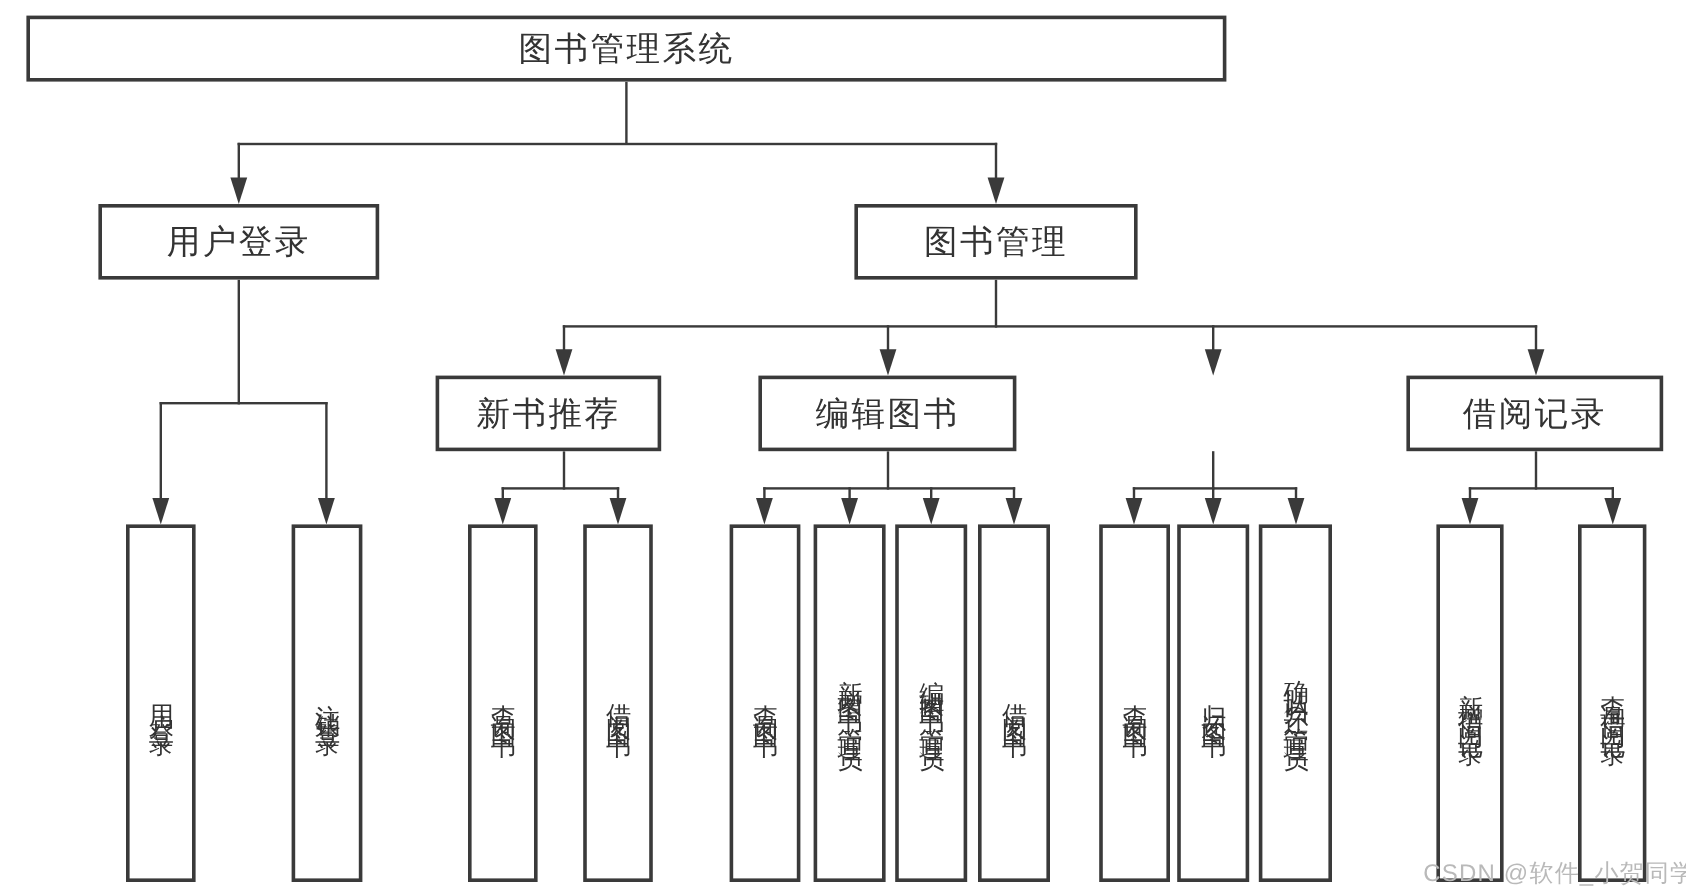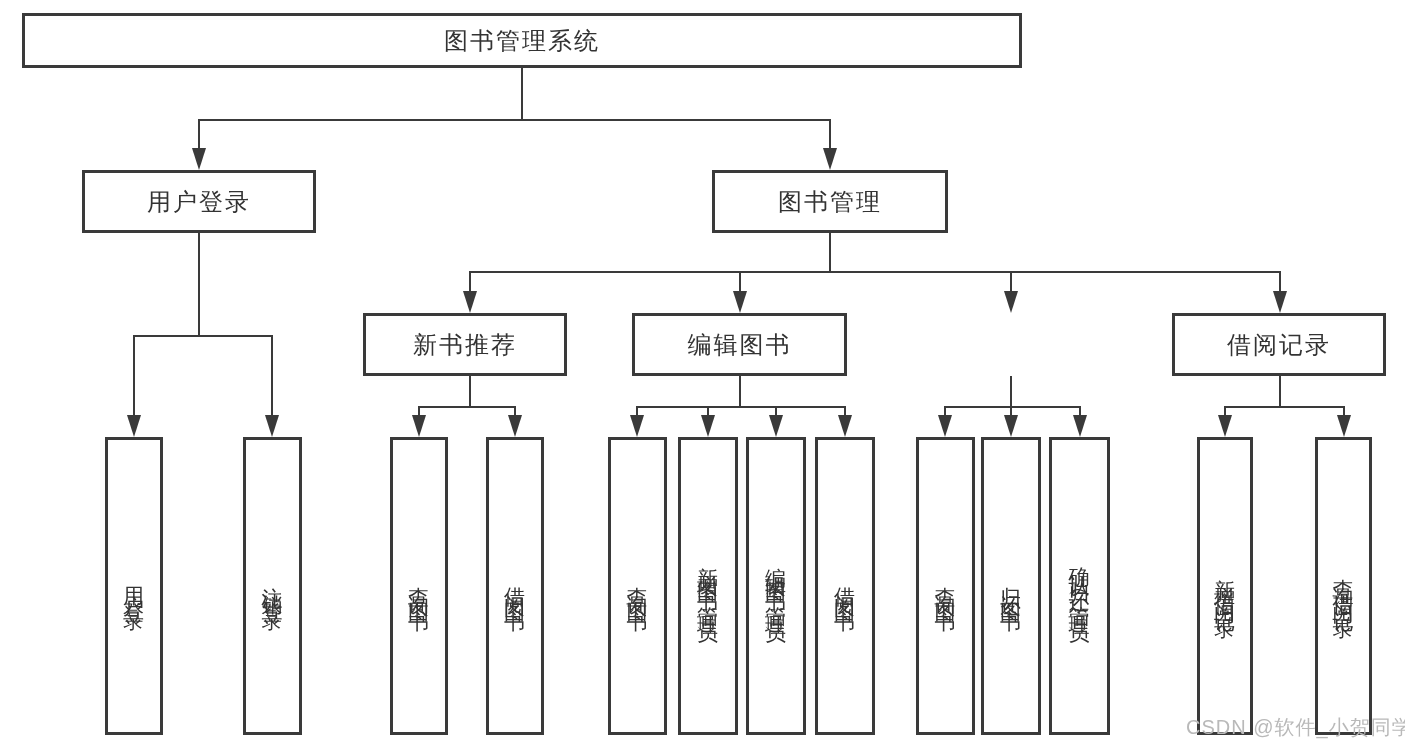--- a/index.html
+++ b/index.html
@@ -3,21 +3,21 @@
 <meta charset="utf-8">
 <style>
   html,body{margin:0;padding:0;background:#fff;}
   #canvas{
     position:relative;width:1405px;height:747px;background:#fff;overflow:hidden;
     font-family:"Liberation Sans","DejaVu Sans",sans-serif;
   }
   .hbox{
     position:absolute;box-sizing:border-box;border:3px solid #3a3a3a;background:#fff;
     display:flex;align-items:center;justify-content:center;
-    font-size:24px;color:#333;letter-spacing:2px;white-space:nowrap;
+    font-size:28px;color:#333;letter-spacing:2px;white-space:nowrap;
   }
   .vbox{
     position:absolute;box-sizing:border-box;border:3px solid #3a3a3a;background:#fff;
     display:flex;align-items:center;justify-content:center;
     writing-mode:vertical-rl;text-orientation:mixed;
     font-size:21px;color:#333;letter-spacing:8px;line-height:1;
   }
   .hline{position:absolute;height:2px;background:#3a3a3a;}
   .vline{position:absolute;width:2px;background:#3a3a3a;}
   .arrow{
@@ -97,21 +97,21 @@
   <div class="hbox" style="left:22px;top:13px;width:1000px;height:55px;">图书管理系统</div>
 
   <div class="hbox" style="left:82px;top:170px;width:234px;height:63px;">用户登录</div>
 
   <div class="hbox" style="left:712px;top:170px;width:236px;height:63px;">图书管理</div>
 
   <div class="vbox" style="left:105px;top:437px;width:58px;height:298px;">用户登录</div>
 
   <div class="vbox" style="left:243px;top:437px;width:59px;height:298px;">注销登录</div>
 
-  <div class="hbox" style="left:363px;top:313px;width:204px;height:63px;">新书推荐</div>
+  <div class="hbox" style="left:363px;top:313px;width:188px;height:63px;">新书推荐</div>
 
   <div class="hbox" style="left:632px;top:313px;width:215px;height:63px;">编辑图书</div>
 
 
   <div class="hbox" style="left:1172px;top:313px;width:214px;height:63px;">借阅记录</div>
 
   <div class="vbox" style="left:390px;top:437px;width:58px;height:298px;">查询图书</div>
   <div class="vbox" style="left:486px;top:437px;width:58px;height:298px;">借阅图书</div>
 
   <div class="vbox" style="left:608px;top:437px;width:59px;height:298px;">查询图书</div>

